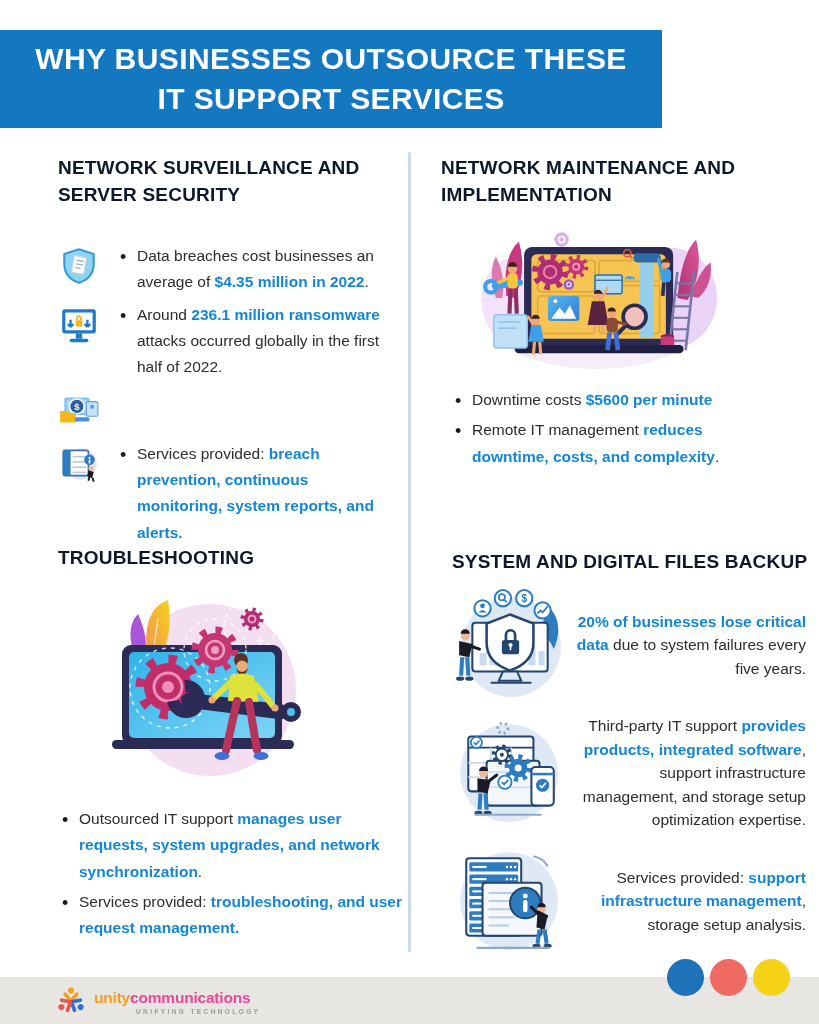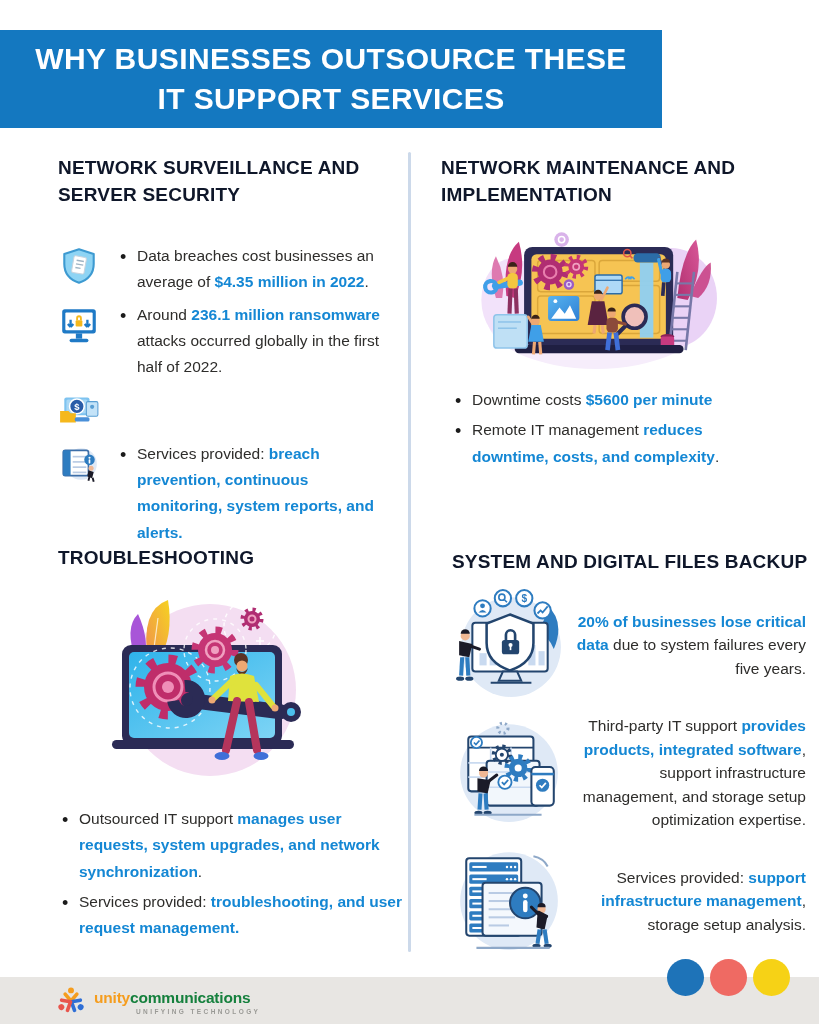--- a/index.html
+++ b/index.html
@@ -65,21 +65,21 @@
   .brand-dot {
     position:absolute; top:959px; width:37px; height:37px; border-radius:50%;
   }
   #dot-blue   { left:667px; }
   #dot-coral  { left:710px; }
   #dot-yellow { left:753px; }
   .logo { position:absolute; left:54px; top:984px; display:flex; align-items:flex-start; }
   .logo-text { margin-left:6px; }
   .logo-word { font-size:15.5px; font-weight:bold; letter-spacing:-.2px; line-height:1.1; padding-top:5px;}
   .lg-unity { color:#f59d1e; }
-  .lg-comm  { color:#15803d; }
+  .lg-comm  { color:#ec4899; }
   .lg-tag   {
     font-size:6.5px; letter-spacing:2.4px; color:#9a9a96; margin-top:2px;
     padding-left:42px; font-weight:bold;
   }
 </style>
 </head>
 <body>
 
 <div class="banner" style="background: rgb(20, 120, 192);">
   <div class="line">WHY BUSINESSES OUTSOURCE THESE</div>

